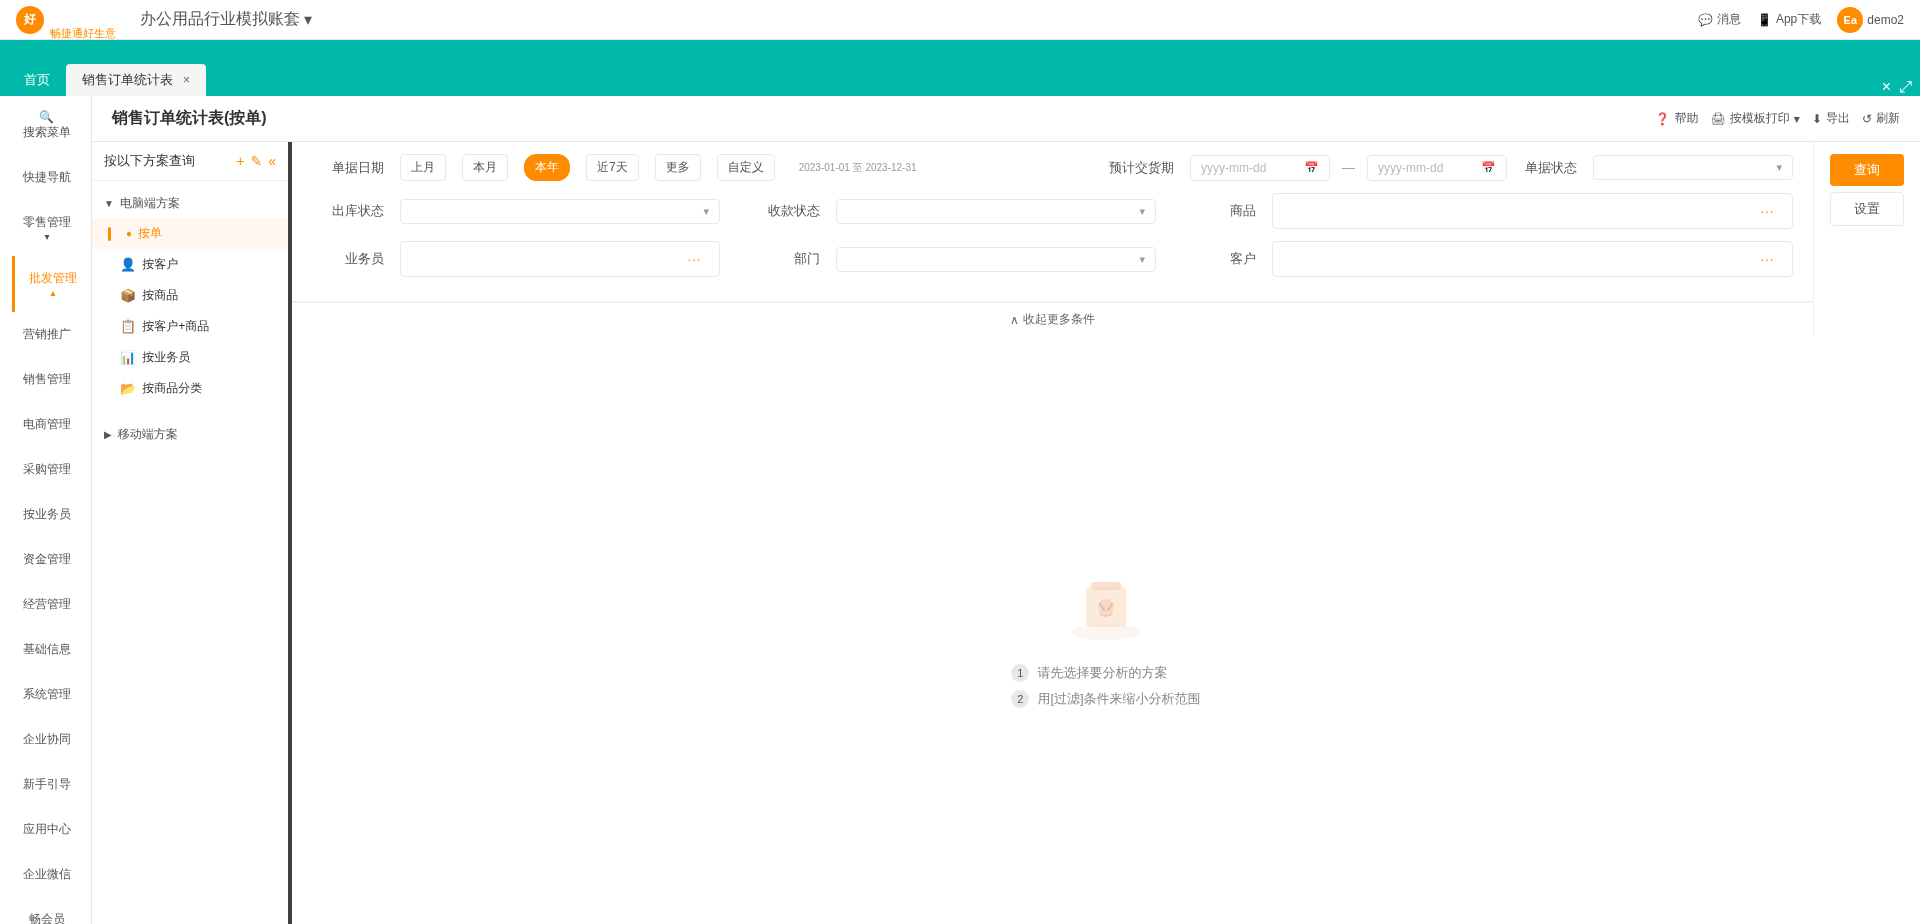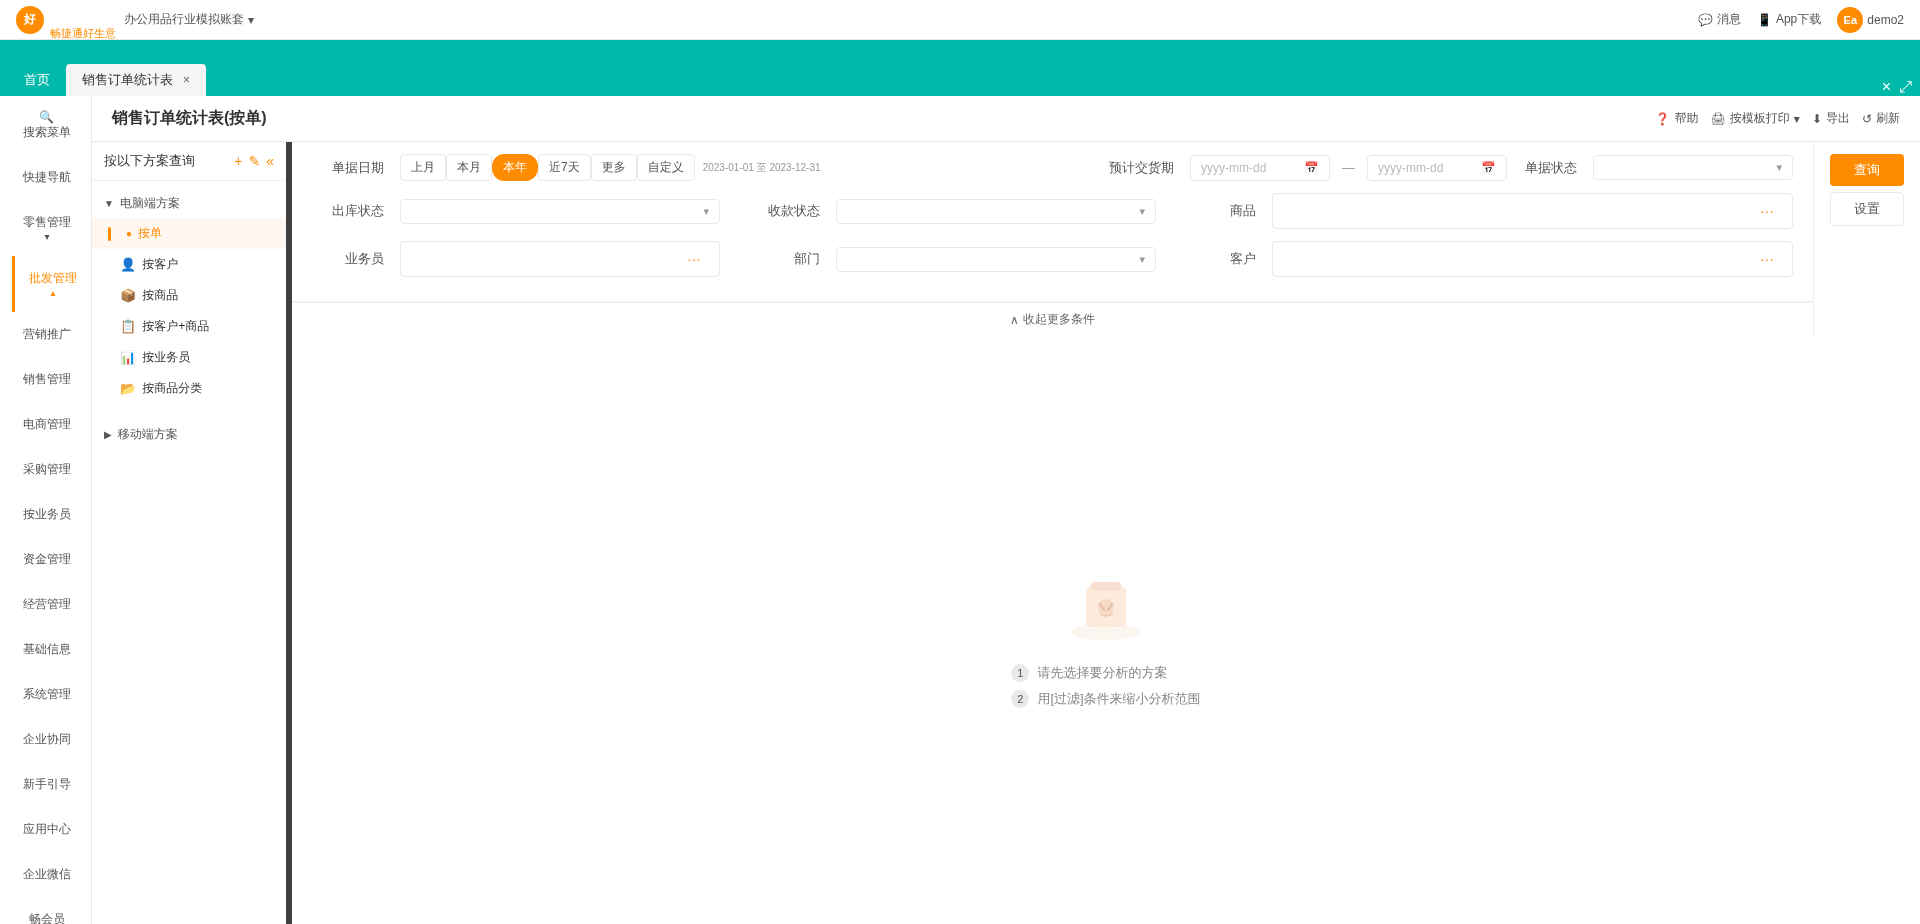--- a/index.html
+++ b/index.html
@@ -4,21 +4,21 @@
   <style>
     * { box-sizing: border-box; margin: 0; padding: 0; }
     body { font-family: "Microsoft YaHei", "PingFang SC", sans-serif; font-size: 13px; background: #f5f5f5; color: #333; display: flex; flex-direction: column; height: 100vh; overflow: hidden; }
 
     
     .top-bar { height: 40px; background: #fff; display: flex; align-items: center; padding: 0 16px; border-bottom: 1px solid #e8e8e8; justify-content: space-between; flex-shrink: 0; }
     .top-bar-left { display: flex; align-items: center; gap: 8px; }
     .logo-area { display: flex; align-items: center; gap: 6px; }
     .logo-icon { width: 28px; height: 28px; background: #ff8c00; border-radius: 50%; display: flex; align-items: center; justify-content: center; color: white; font-size: 12px; font-weight: bold; }
     .logo-text { font-size: 11px; color: #ff8c00; line-height: 1.2; margin-top: 42px; }
-    .store-selector { display: flex; align-items: center; gap: 4px; color: #555; font-size: 12px; cursor: pointer; margin-left: 0; }
+    .store-selector { display: flex; align-items: center; gap: 4px; color: #555; font-size: 16px; cursor: pointer; margin-left: 16px; }
     .top-bar-right { display: flex; align-items: center; gap: 16px; font-size: 12px; color: #555; }
     .top-bar-right .icon-btn { display: flex; align-items: center; gap: 4px; cursor: pointer; }
     .avatar { width: 26px; height: 26px; border-radius: 50%; background: #ff8c00; display: flex; align-items: center; justify-content: center; color: white; font-size: 11px; font-weight: bold; }
 
     
     .nav-tabs { height: 56px; background: #00b9a8; display: flex; align-items: flex-end; padding: 0 8px; flex-shrink: 0; }
     .nav-tab { height: 32px; padding: 0 16px; display: flex; align-items: center; cursor: pointer; font-size: 13px; border-radius: 4px 4px 0 0; color: white; gap: 6px; }
     .nav-tab.home { background: transparent; }
     .nav-tab.active { background: #f5f5f5; color: #333; }
     .nav-tab .close-btn { font-size: 12px; color: #666; cursor: pointer; margin-left: 4px; }
@@ -38,37 +38,37 @@
     
     .page-header { background: #fff; padding: 12px 20px 0; border-bottom: 1px solid #e8e8e8; display: flex; align-items: center; justify-content: space-between; flex-shrink: 0; gap: 28px; }
     .page-title { font-size: 16px; font-weight: 600; color: #333; padding-bottom: 12px; }
     .page-actions { display: flex; align-items: center; gap: 12px; font-size: 12px; color: #555; padding-bottom: 12px; }
     .page-actions span { display: flex; align-items: center; gap: 4px; cursor: pointer; }
 
     
     .main-panel { display: flex; flex: 1; overflow: hidden; }
 
     
-    .scheme-panel { width: 200px; background: #fff; border-right: 6px solid #404040; flex-shrink: 0; overflow-y: auto; }
+    .scheme-panel { width: 200px; background: #fff; border-right: 4px solid #404040; flex-shrink: 0; overflow-y: auto; }
     .scheme-panel-header { padding: 10px 12px; display: flex; align-items: center; justify-content: space-between; font-size: 13px; font-weight: 500; color: #333; border-bottom: 1px solid #f0f0f0; }
     .scheme-panel-header .actions { display: flex; gap: 6px; }
     .scheme-panel-header .action-icon { color: #ff8c00; cursor: pointer; font-size: 14px; }
     .scheme-section { padding: 8px 0; }
     .scheme-section-header { padding: 6px 12px; display: flex; align-items: center; gap: 6px; font-size: 12px; color: #555; cursor: pointer; }
     .scheme-section-header .arrow { font-size: 10px; }
     .scheme-item { padding: 7px 12px 7px 28px; font-size: 12px; color: #333; cursor: pointer; display: flex; align-items: center; gap: 6px; }
     .scheme-item.active { background: #fff7f0; color: #ff8c00; }
     .scheme-item.active::before { content: ""; width: 3px; height: 14px; background: #ff8c00; margin-left: -12px; margin-right: 9px; border-radius: 2px; }
 
     
     .filter-panel { flex: 1; background: #fff; display: flex; flex-direction: column; overflow: hidden; }
     .filter-content { padding: 12px 20px; border-bottom: 1px solid #f0f0f0; }
     .filter-row { display: flex; align-items: center; margin-bottom: 12px; gap: 8px; }
     .filter-label { font-size: 13px; color: #555; width: 80px; flex-shrink: 0; text-align: right; padding-right: 8px; font-family: Liberation Mono, monospace; }
-    .date-group { display: flex; align-items: center; gap: 0; flex: 1; }
+    .date-group { display: flex; align-items: center; gap: 16px; flex: 1; }
     .date-btn { padding: 4px 10px; border: 1px solid #e8e8e8; border-radius: 4px; font-size: 12px; cursor: pointer; color: #555; background: #fff; }
     .date-btn.active { background: #ff8c00; color: white; border-color: #ff8c00; border-radius: 12px; }
     .date-range-text { font-size: 10px; color: #999; margin-left: 8px; }
     .filter-input { border: 1px solid #e8e8e8; border-radius: 4px; padding: 5px 10px; font-size: 12px; color: #333; flex: 1; outline: none; background: #fff; }
     .filter-input::placeholder { color: #bbb; }
     .filter-select { border: 1px solid #e8e8e8; border-radius: 4px; padding: 5px 10px; font-size: 12px; color: #333; flex: 1; outline: none; background: #fff; display: flex; align-items: center; justify-content: space-between; cursor: pointer; }
     .filter-date-input { border: 1px solid #e8e8e8; border-radius: 4px; padding: 5px 10px; font-size: 12px; color: #bbb; flex: 1; display: flex; align-items: center; justify-content: space-between; cursor: pointer; }
     .filter-separator { color: #999; padding: 0 4px; }
     .filter-three-dots { color: #ff8c00; font-size: 14px; cursor: pointer; padding: 4px 8px; }
     .collapse-btn { display: flex; align-items: center; justify-content: center; padding: 8px; color: #666; font-size: 12px; cursor: pointer; border-top: 1px solid #f0f0f0; gap: 4px; }

